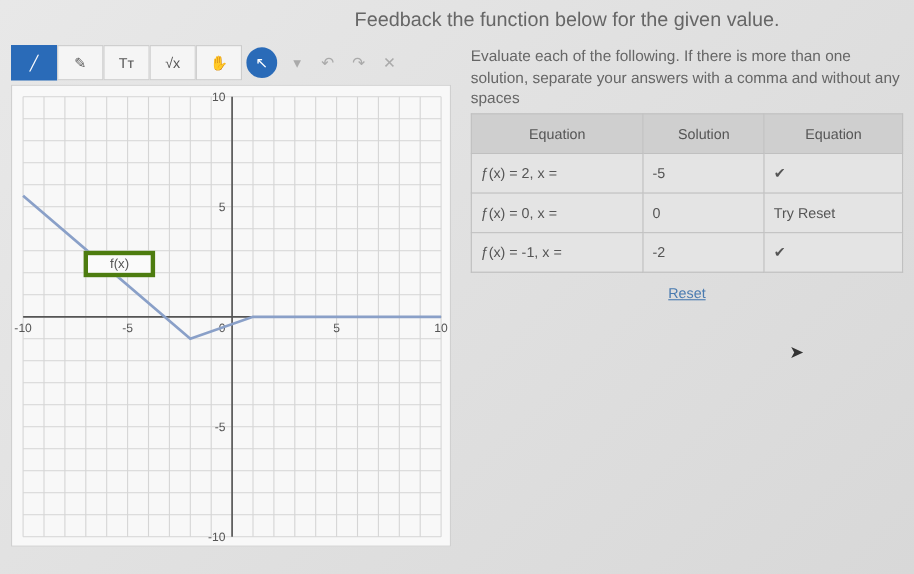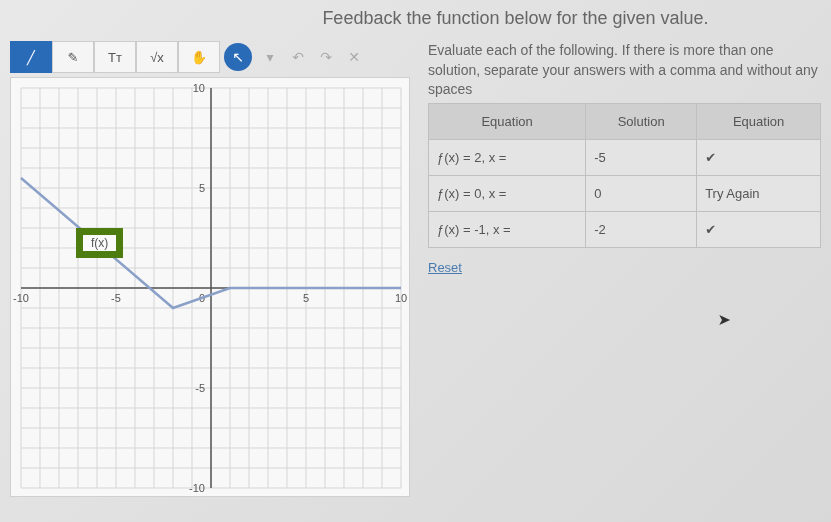--- a/index.html
+++ b/index.html
@@ -84,23 +84,23 @@
       font-size: 11px;
       fill: #555;
       font-family: Arial, sans-serif;
     }
     .fx-label {
       position: absolute;
       left: 65px;
       top: 150px;
       font-size: 12px;
       color: #555;
-      border: 7px solid #4d7c0f;
+      border: 4px solid #4d7c0f;
       background: #fafafa;
-      padding: 1px 8px;
+      padding: 1px 20px;
     }
     .right {
       flex: 1;
       padding-left: 18px;
     }
     .instructions {
       font-size: 14px;
       color: #666;
       line-height: 1.4;
       margin-bottom: 3px;
@@ -115,21 +115,21 @@
       padding: 10px 8px;
       font-size: 13px;
       color: #555;
     }
     table.sol th {
       background: #cfcfcf;
       font-weight: normal;
     }
     table.sol td { background: #e4e4e4; margin-top: 32px; }
     .reset {
-      text-align: left;
+      text-align: center;
       margin-top: 10px;
     }
     .reset a {
       color: #4a7bb0;
       text-decoration: underline;
       font-size: 13px;
       cursor: pointer;
     }
     .cursor {
       position: absolute;
@@ -233,21 +233,21 @@
       </thead>
       <tbody>
         <tr>
           <td>ƒ(x) = 2, x =</td>
           <td>-5</td>
           <td>✔</td>
         </tr>
         <tr>
           <td>ƒ(x) = 0, x =</td>
           <td>0</td>
-          <td>Try Again</td>
+          <td>Try Reset</td>
         </tr>
         <tr>
           <td>ƒ(x) = -1, x =</td>
           <td>-2</td>
           <td>✔</td>
         </tr>
       </tbody>
     </table>
 
     <div class="reset">

